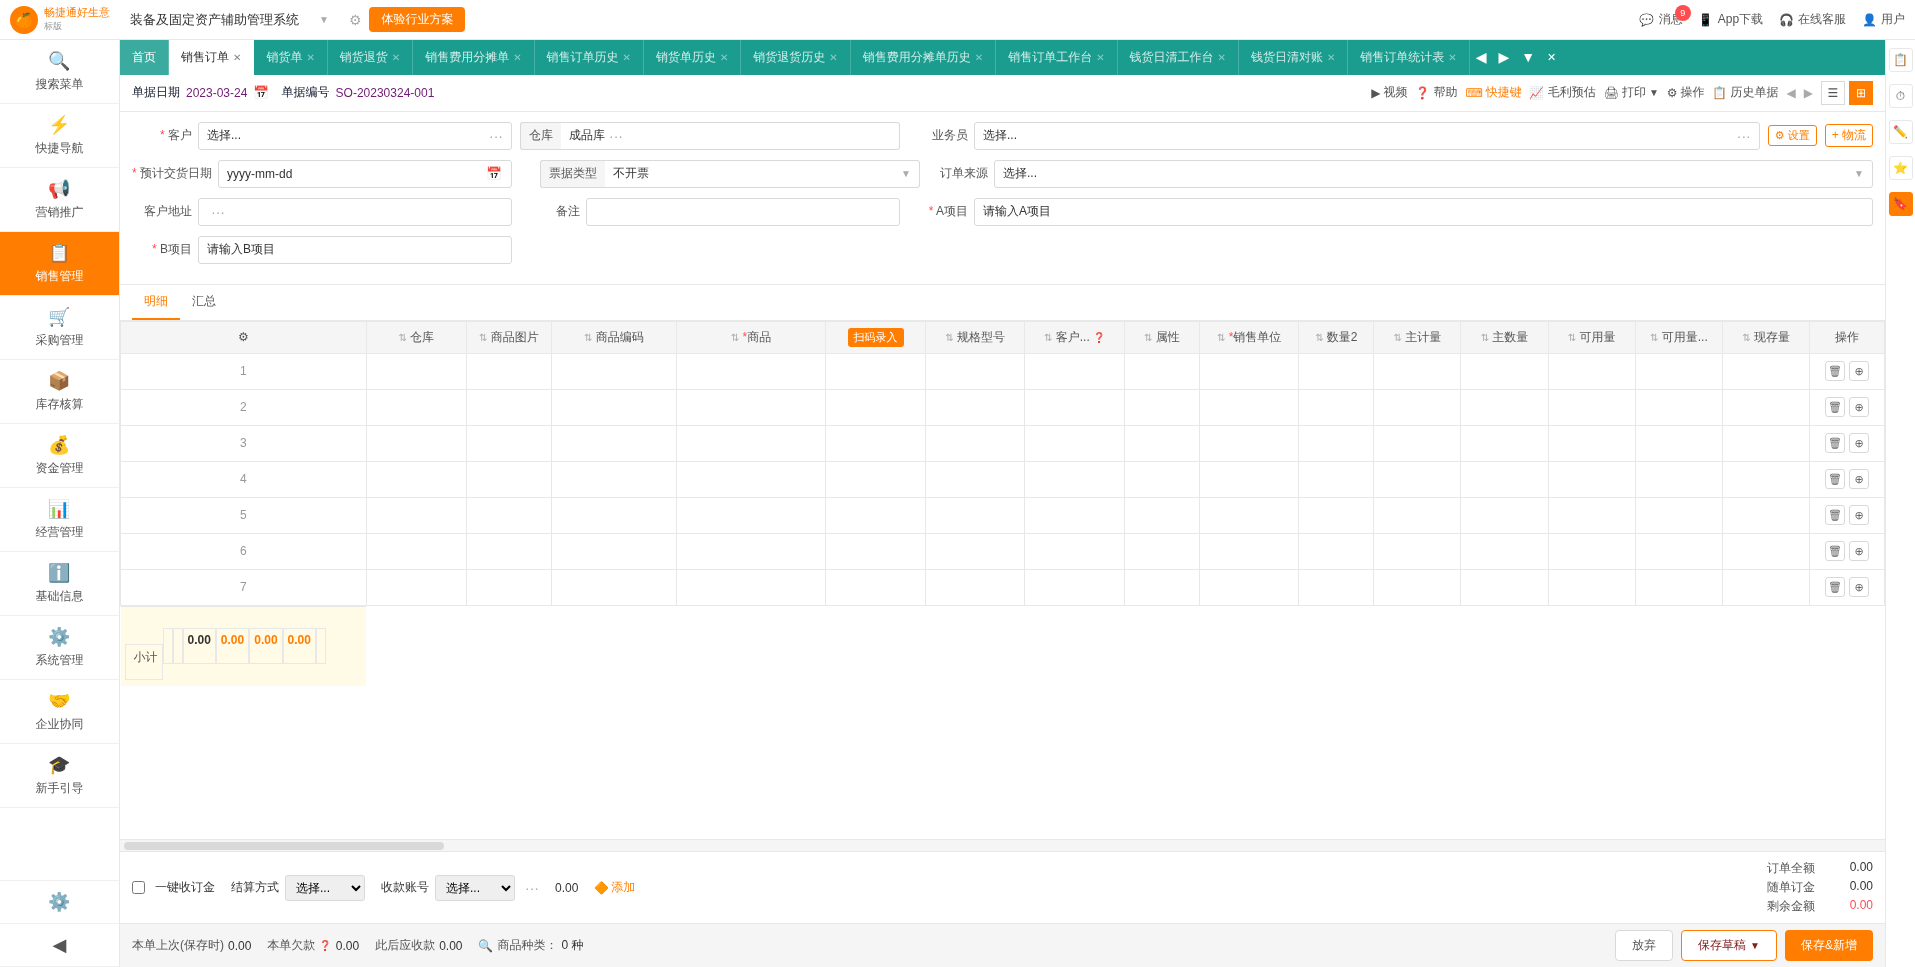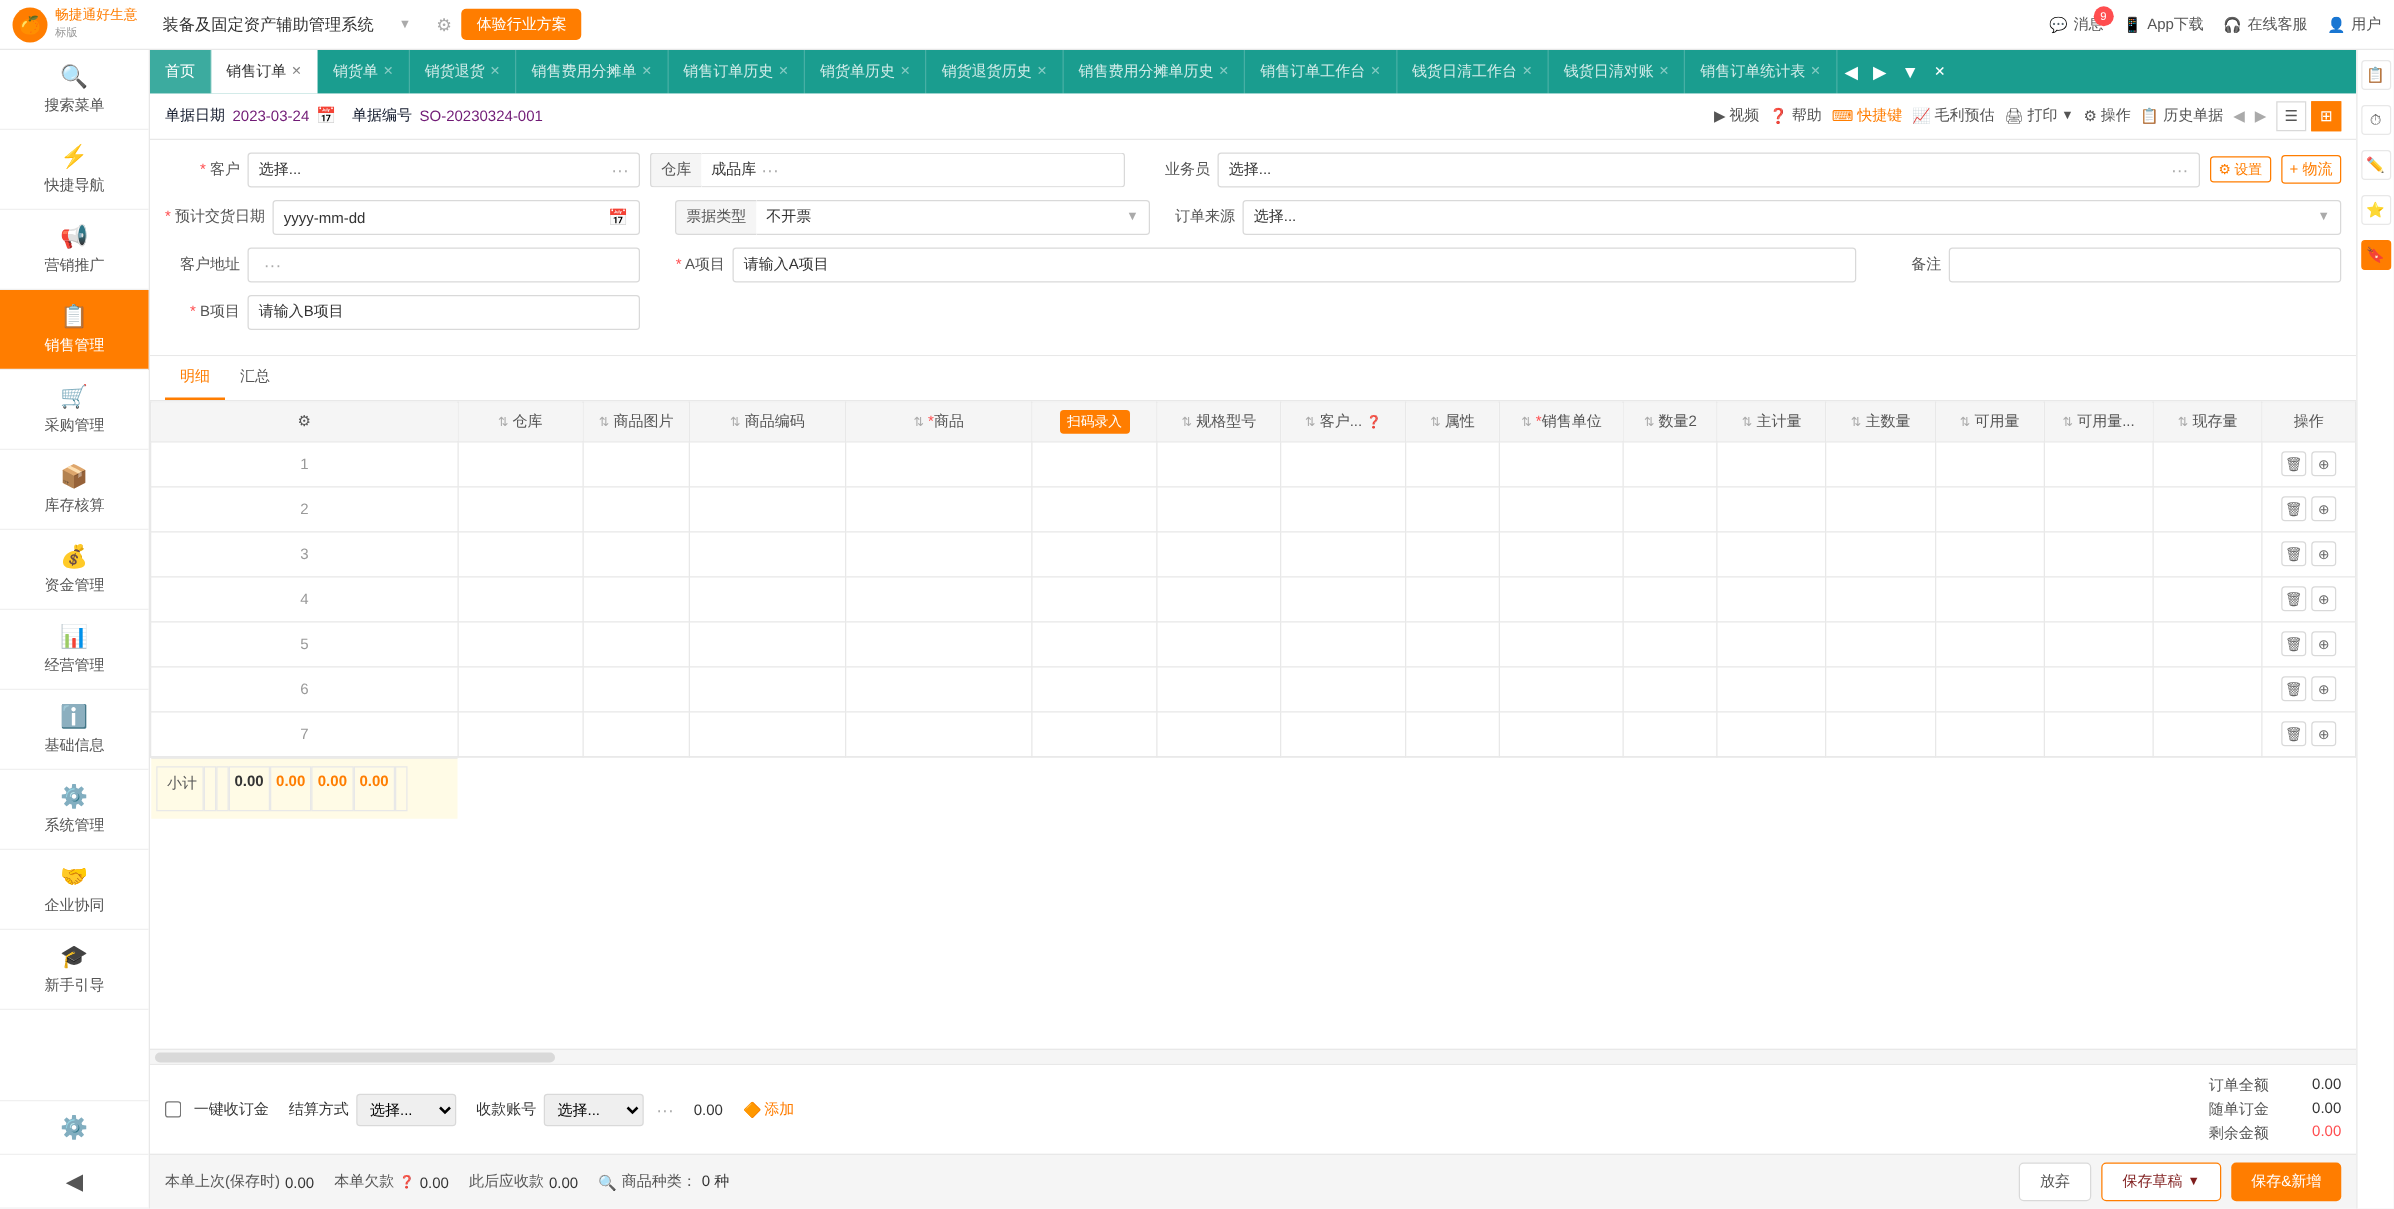--- a/index.html
+++ b/index.html
@@ -800,29 +800,29 @@
           </div>
         </div>
 
         <div class="fields-row">
           <div class="field-item" style="max-width:380px;">
             <span class="field-label">客户地址</span>
             <div class="field-input">
               <span class="field-dots">···</span>
             </div>
           </div>
+          <div class="field-item" style="max-width:380px;">
+            <span class="field-label">备注</span>
+            <div class="field-input" style="flex:1;"></div>
+          </div>
           <div class="field-item">
             <span class="field-label required">A项目</span>
             <div class="field-input">
               <span class="placeholder">请输入A项目</span>
             </div>
-          </div>
-          <div class="field-item" style="max-width:380px;">
-            <span class="field-label">备注</span>
-            <div class="field-input" style="flex:1;"></div>
           </div>
         </div>
 
         <div class="fields-row">
           <div class="field-item" style="max-width:380px;">
             <span class="field-label required">B项目</span>
             <div class="field-input">
               <span class="placeholder">请输入B项目</span>
             </div>
           </div>
@@ -1057,21 +1057,21 @@
       <td>
         <div class="table-actions">
           <div class="table-action-btn">🗑</div>
           <div class="table-action-btn">⊕</div>
         </div>
       </td>
     </tr>
             </tbody>
           <tfoot>
             <tr class="table-footer" style="background:#fffbe6;">
-              <td colspan="10" style="text-align:left;padding-left:8px;color:#555;font-weight:500;border:1px solid #e8e8e8;">小计</td>
+              <td colspan="10" style="text-align:left;padding-left:8px;color:#555;font-weight:500;border:1px solid #e8e8e8;margin-top:31px;">小计</td>
               <td style="border:1px solid #e8e8e8;"></td>
               <td style="border:1px solid #e8e8e8;"></td>
               <td style="text-align:right;padding-right:4px;font-weight:bold;border:1px solid #e8e8e8;">0.00</td>
               <td style="text-align:right;padding-right:4px;color:#ff7d00;font-weight:bold;border:1px solid #e8e8e8;">0.00</td>
               <td style="text-align:right;padding-right:4px;color:#ff7d00;font-weight:bold;border:1px solid #e8e8e8;">0.00</td>
               <td style="text-align:right;padding-right:4px;color:#ff7d00;font-weight:bold;border:1px solid #e8e8e8;">0.00</td>
               <td style="border:1px solid #e8e8e8;"></td>
             </tr>
           </tfoot>
         </table>

